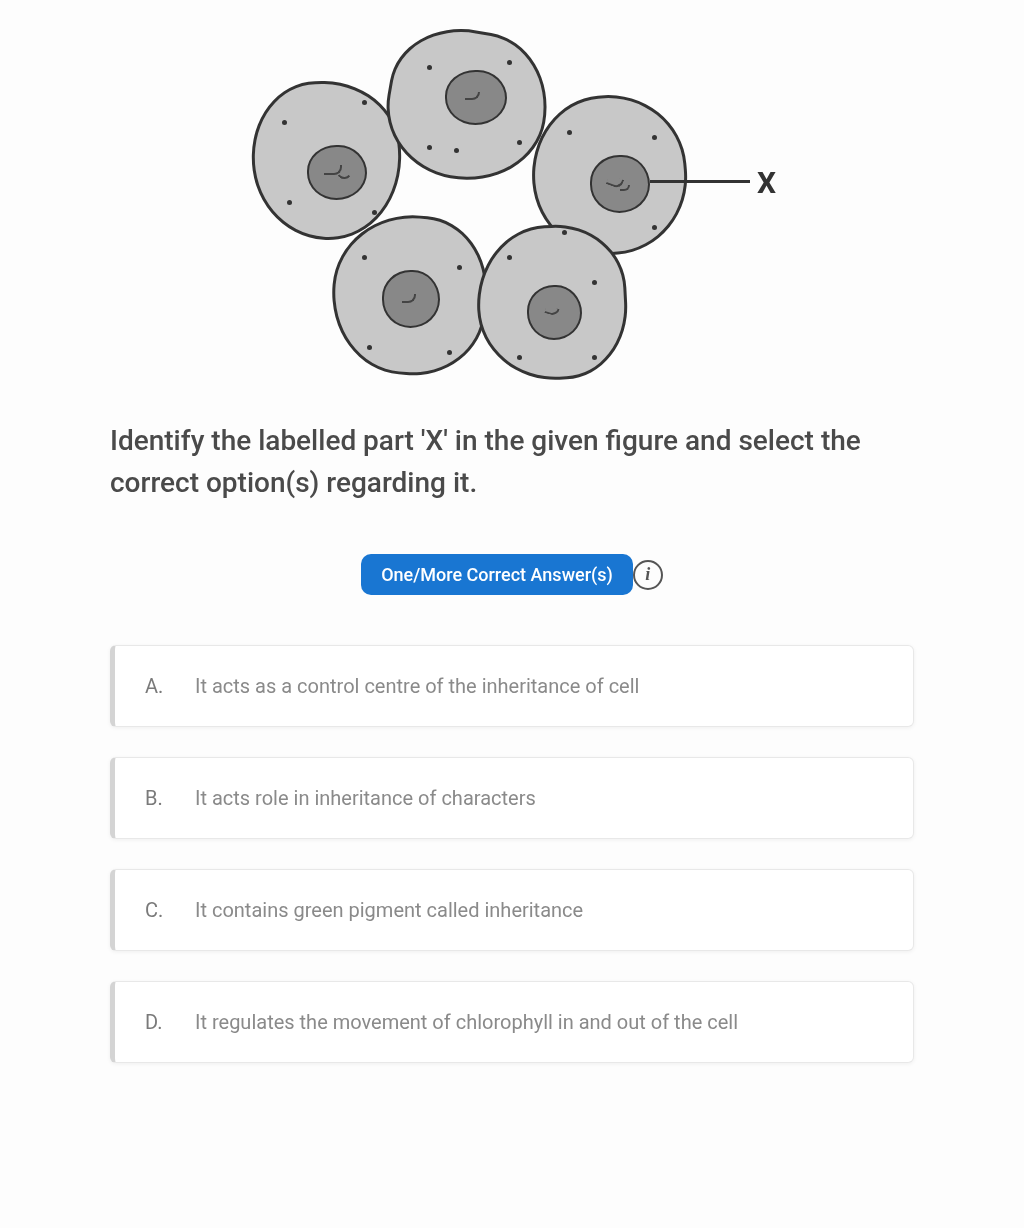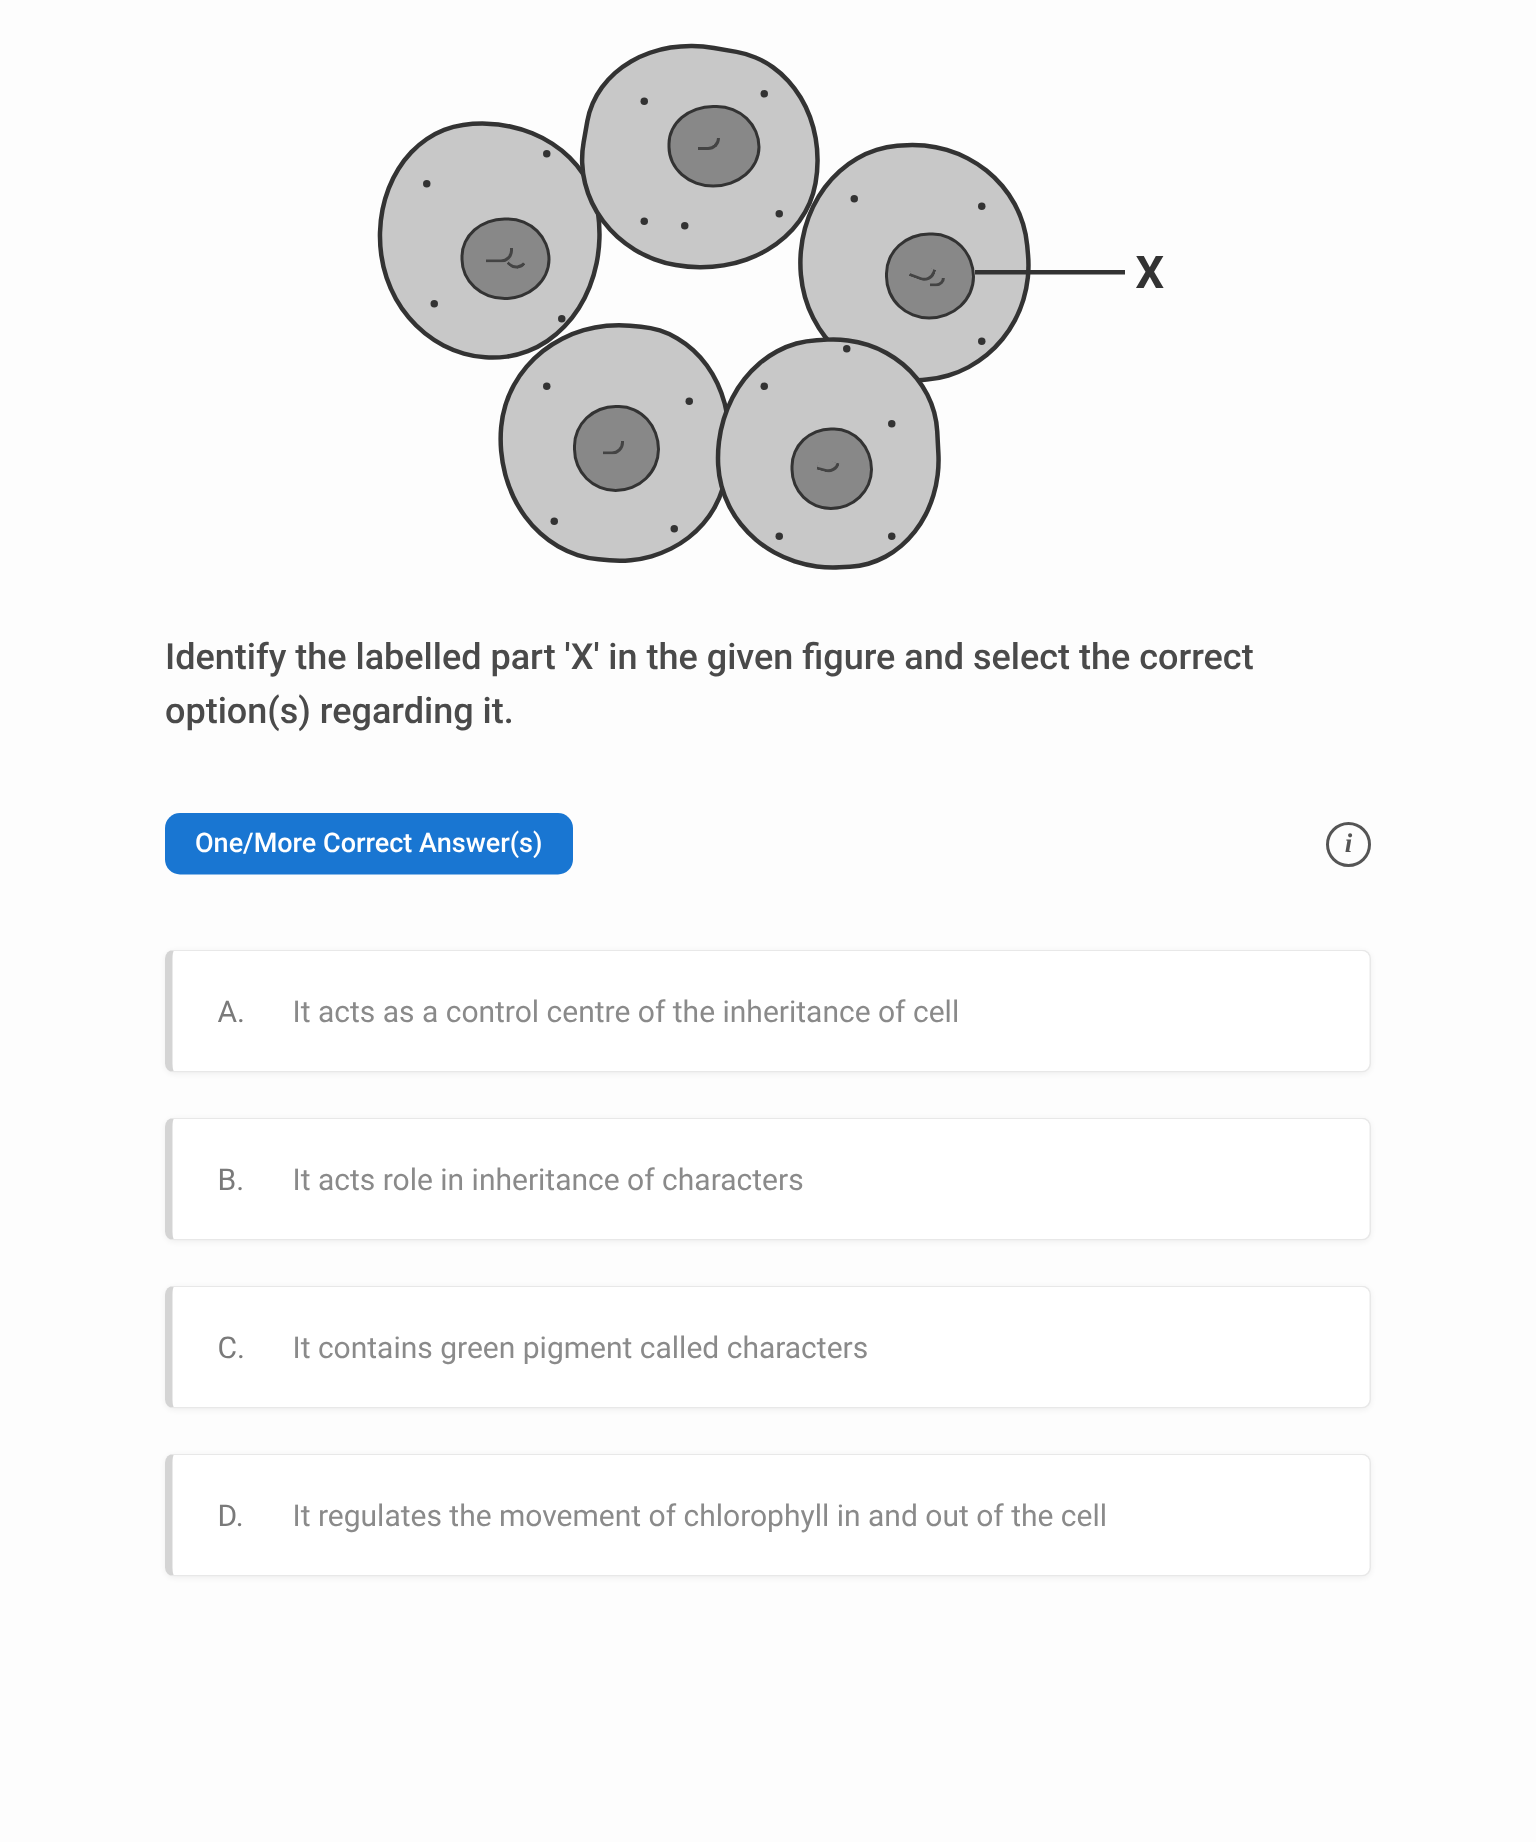--- a/index.html
+++ b/index.html
@@ -98,29 +98,29 @@
     }
     .label-x {
       position: absolute;
       left: 525px;
       top: 135px;
       font-size: 30px;
       font-weight: bold;
       color: #333;
     }
     .question-text {
-      font-size: 24px;
+      font-size: 28px;
       color: #4a4a4a;
       line-height: 1.5;
       margin: 15px 50px 40px 50px;
       font-weight: 500;
     }
     .badges-row {
       display: flex;
-      justify-content: space-between;
+      justify-content: center;
       align-items: center;
       margin: 50px 50px 50px 50px;
     }
     .answer-badge {
       background: #1976d2;
       color: #fff;
       padding: 10px 20px;
       border-radius: 10px;
       font-size: 18px;
       font-weight: 500;
@@ -244,19 +244,19 @@
   <div class="option">
     <span class="option-letter">A.</span>
     <span class="option-text">It acts as a control centre of the inheritance of cell</span>
   </div>
   <div class="option">
     <span class="option-letter">B.</span>
     <span class="option-text">It acts role in inheritance of characters</span>
   </div>
   <div class="option">
     <span class="option-letter">C.</span>
-    <span class="option-text">It contains green pigment called characters</span>
+    <span class="option-text">It contains green pigment called inheritance</span>
   </div>
   <div class="option">
     <span class="option-letter">D.</span>
     <span class="option-text">It regulates the movement of chlorophyll in and out of the cell</span>
   </div>
 </div>
 
 </body></html>

